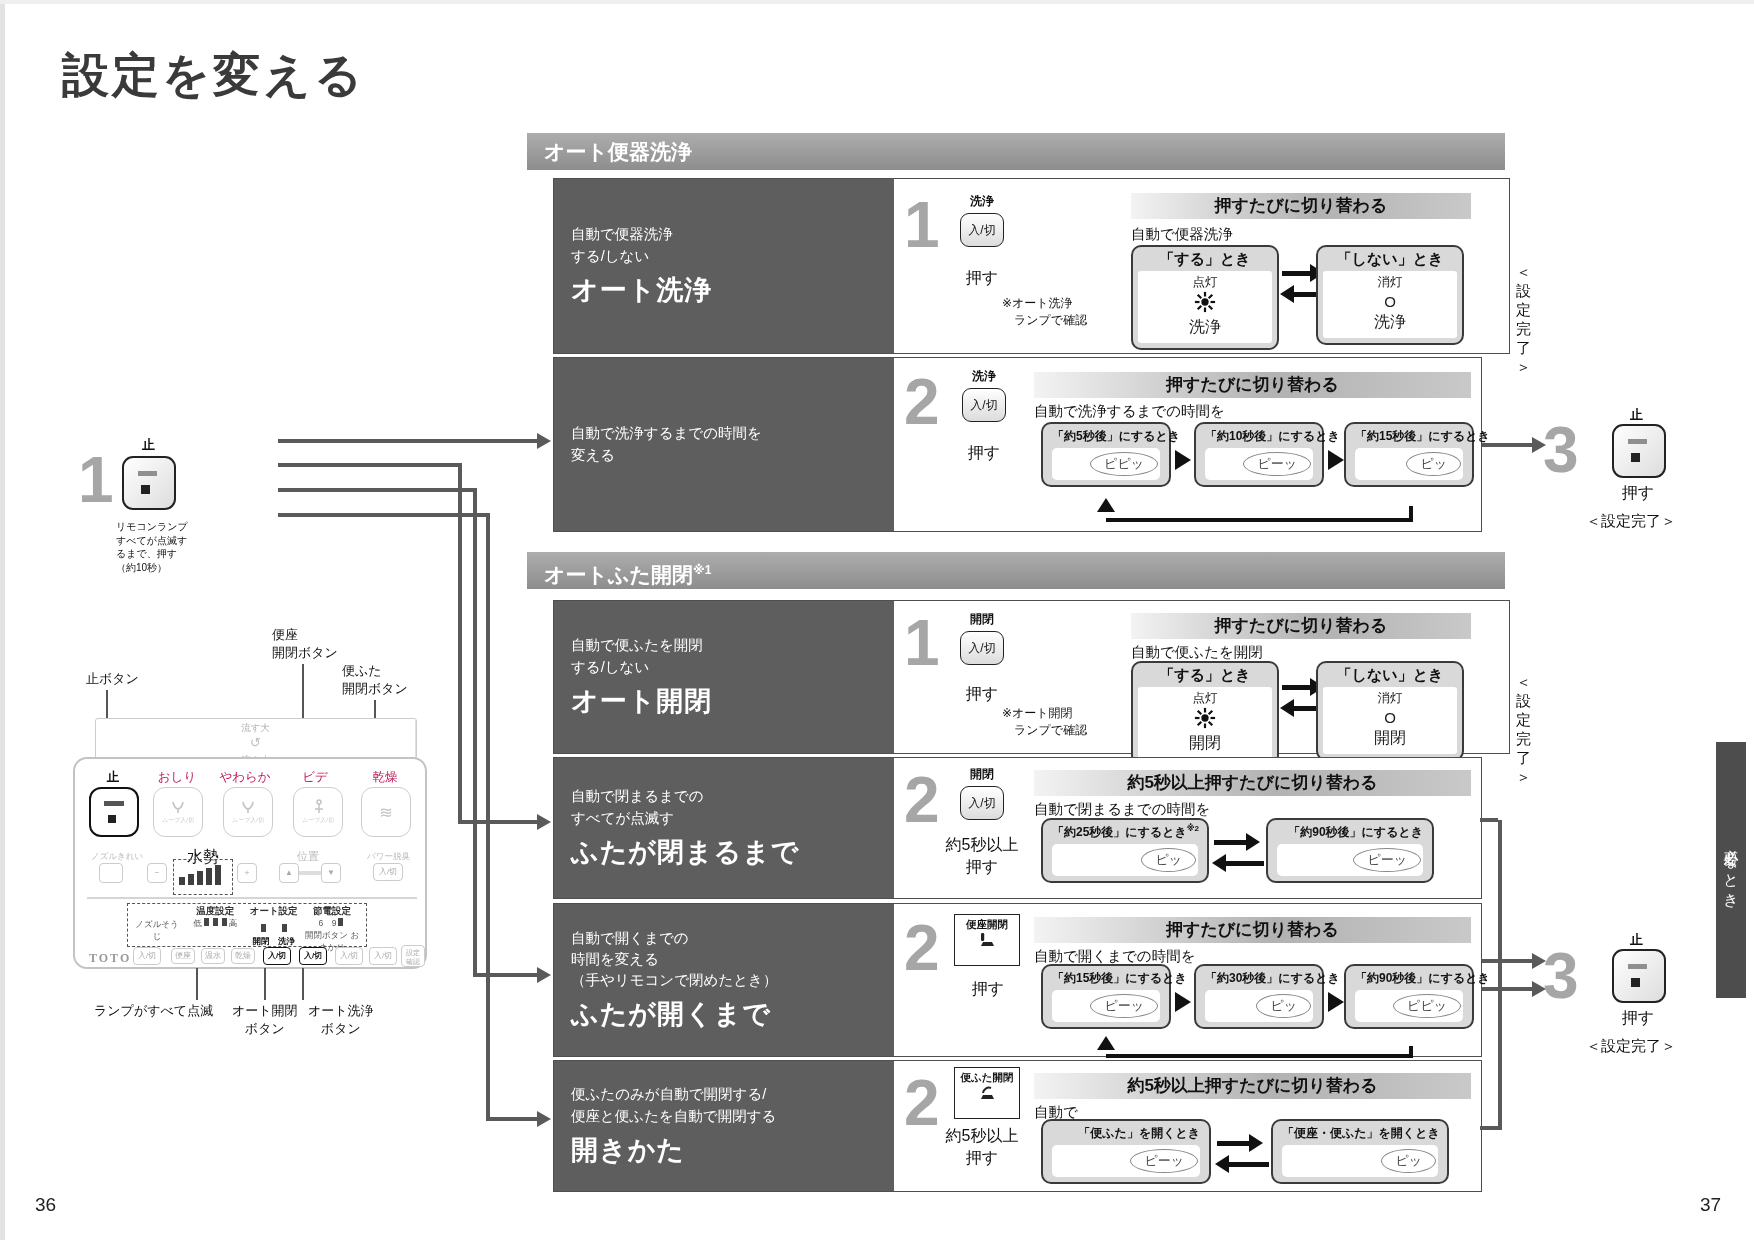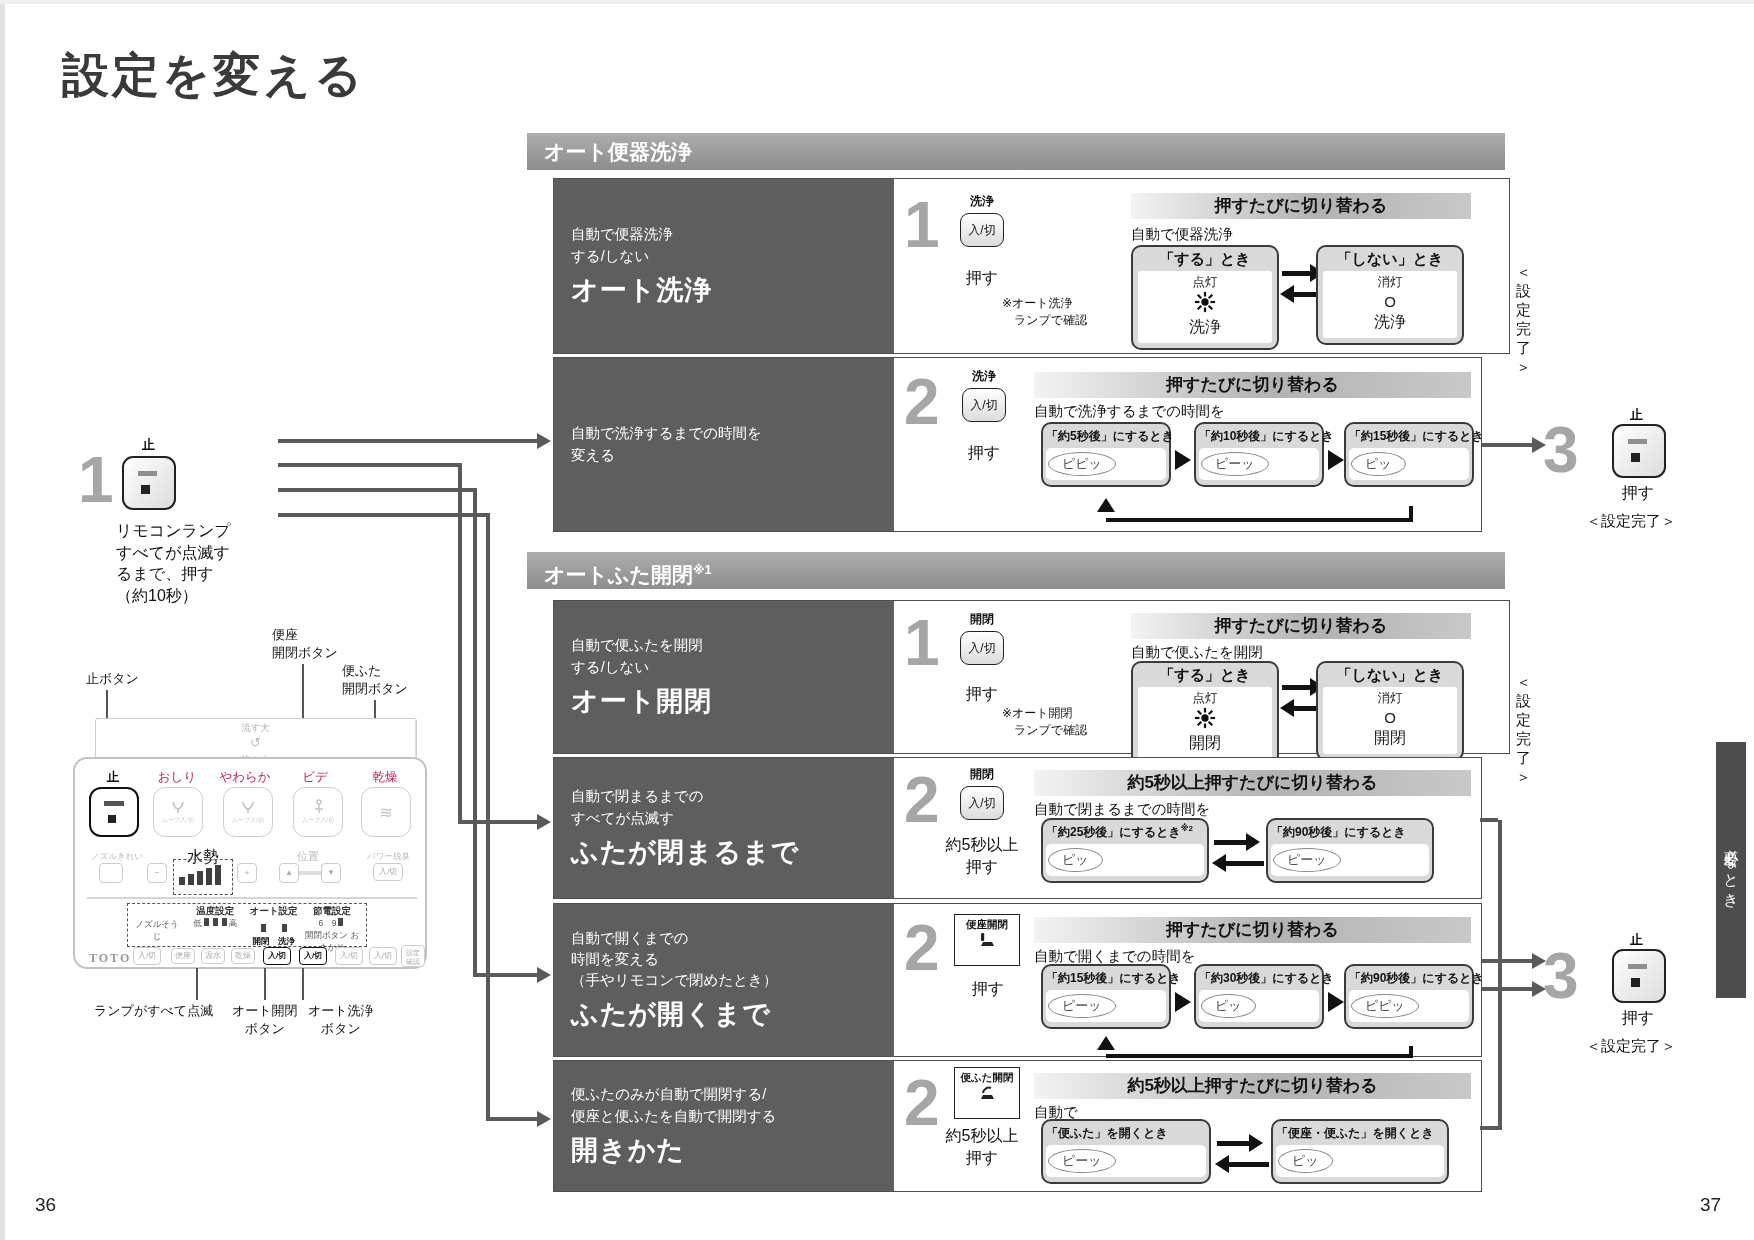--- a/index.html
+++ b/index.html
@@ -34,22 +34,22 @@
   .done{position:absolute;font-size:15px;color:#111;}
   
   .tog{position:absolute;width:148px;border:2px solid #3a3a3a;border-radius:10px;background:#d9d9d9;
        box-sizing:border-box;text-align:center;padding:0 5px 5px;}
   .tog .th{font-size:15px;font-weight:bold;padding:3px 0 2px;color:#111;}
   .tog .tb{background:#fff;border-radius:3px;padding:3px 0 5px;}
   .tog .st{font-size:12.5px;color:#222;}
   .tog .mk{font-size:15px;color:#222;line-height:1.4;}
   .tog .lb{font-size:16px;color:#222;}
   
-  .opt{position:absolute;border:2px solid #3a3a3a;border-radius:10px;background:#d9d9d9;text-align:left;
-       box-sizing:border-box;padding:4px 3px 5px;}
+  .opt{position:absolute;border:2px solid #3a3a3a;border-radius:10px;background:#d9d9d9;text-align:right;
+       box-sizing:border-box;padding:4px 9px 5px;}
   .opt .oh{font-size:12px;font-weight:bold;white-space:nowrap;color:#111;}
   .opt .oh sup{font-size:8px;}
   .opt .ob{margin-top:3px;background:#fff;border-radius:5px;padding:4px 2px;}
   .bub{display:inline-block;border:1.5px solid #888;border-radius:50%;padding:2px 13px;font-size:13px;color:#444;}
   
   .abar{position:absolute;height:5px;background:#111;}
   .atr{position:absolute;width:0;height:0;border-top:9px solid transparent;border-bottom:9px solid transparent;border-left:14px solid #111;}
   .atl{position:absolute;width:0;height:0;border-top:9px solid transparent;border-bottom:9px solid transparent;border-right:14px solid #111;}
   .ftr{position:absolute;width:0;height:0;border-top:10px solid transparent;border-bottom:10px solid transparent;border-left:16px solid #111;}
   .ret{position:absolute;border-right:4px solid #111;border-bottom:4px solid #111;}
@@ -365,21 +365,21 @@
   <div class="gh" style="left:1532px;top:981px;"></div>
   <div class="num" style="left:1543px;top:944px;">3</div>
   <div class="stoplbl" style="left:1630px;top:931px;">止</div>
   <div class="stopbtn" style="left:1612px;top:949px;"></div>
   <div class="press" style="left:1613px;top:1007px;width:50px;">押す</div>
   <div class="done" style="left:1586px;top:1037px;">＜設定完了＞</div>
 
   <div class="num" style="left:78px;top:448px;">1</div>
   <div class="stoplbl" style="left:142px;top:436px;">止</div>
   <div class="stopbtn" style="left:122px;top:456px;"></div>
-  <div class="callout" style="left:116px;top:520px;font-size:16px;">リモコンランプ
+  <div class="callout" style="left:116px;top:520px;font-size:10px;">リモコンランプ
 すべてが点滅す
 るまで、押す
 （約10秒）</div>
 
   <div class="gl" style="left:278px;top:439px;width:259px;height:4px;"></div>
   <div class="gh" style="left:537px;top:433px;"></div>
   <div class="gl" style="left:278px;top:463px;width:184px;height:4px;"></div>
   <div class="gl" style="left:458px;top:463px;width:4px;height:361px;"></div>
   <div class="gl" style="left:458px;top:820px;width:79px;height:4px;"></div>
   <div class="gh" style="left:537px;top:814px;"></div>

